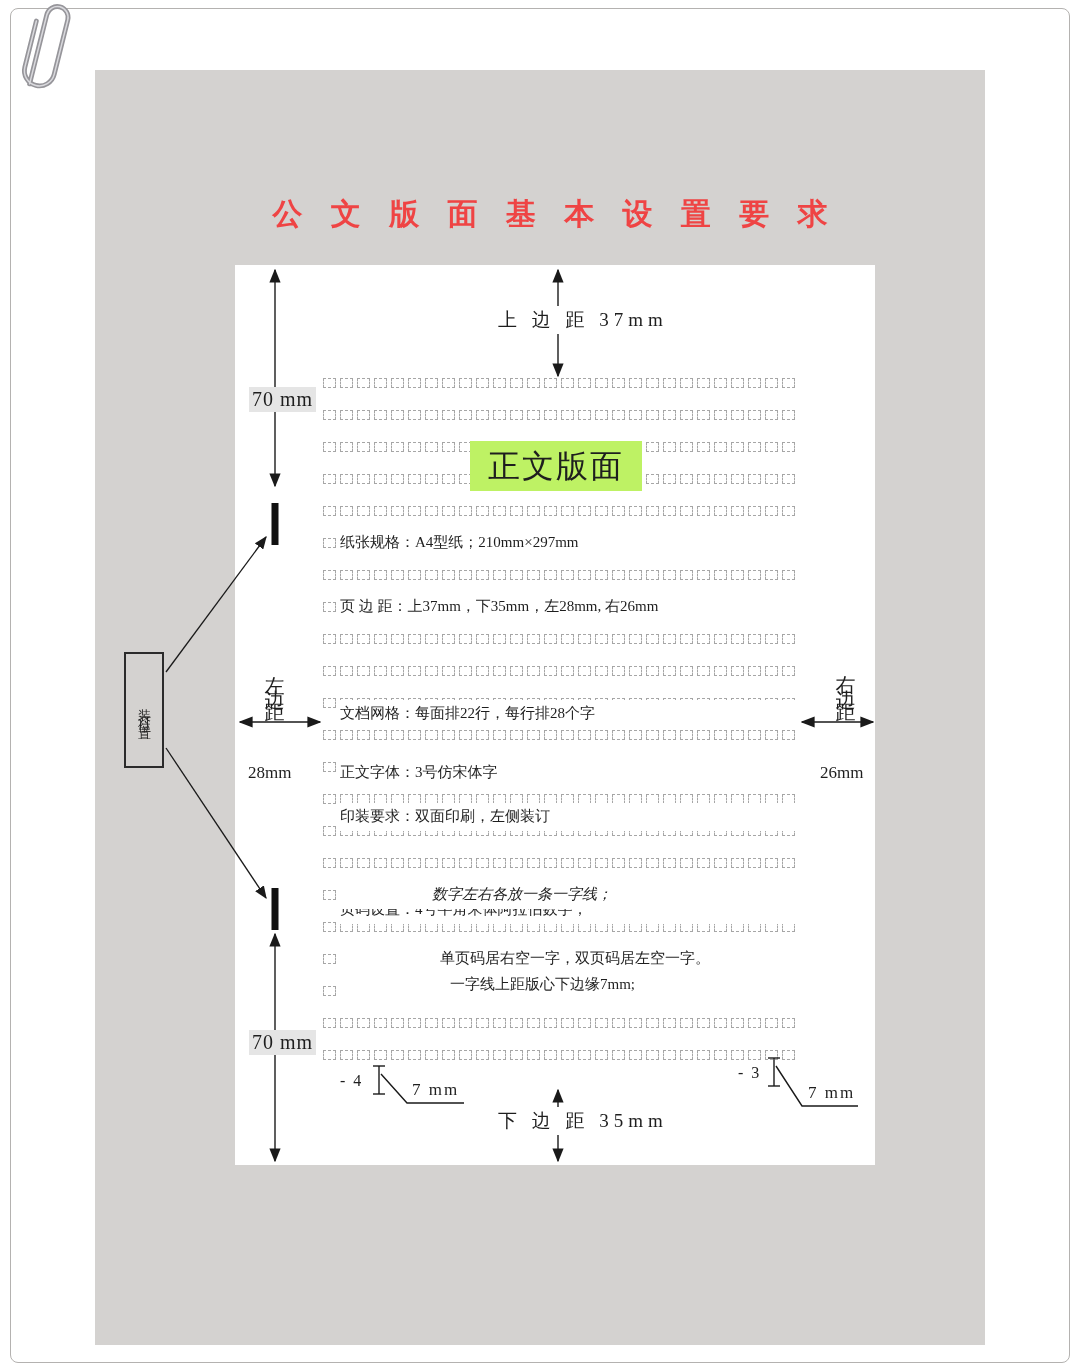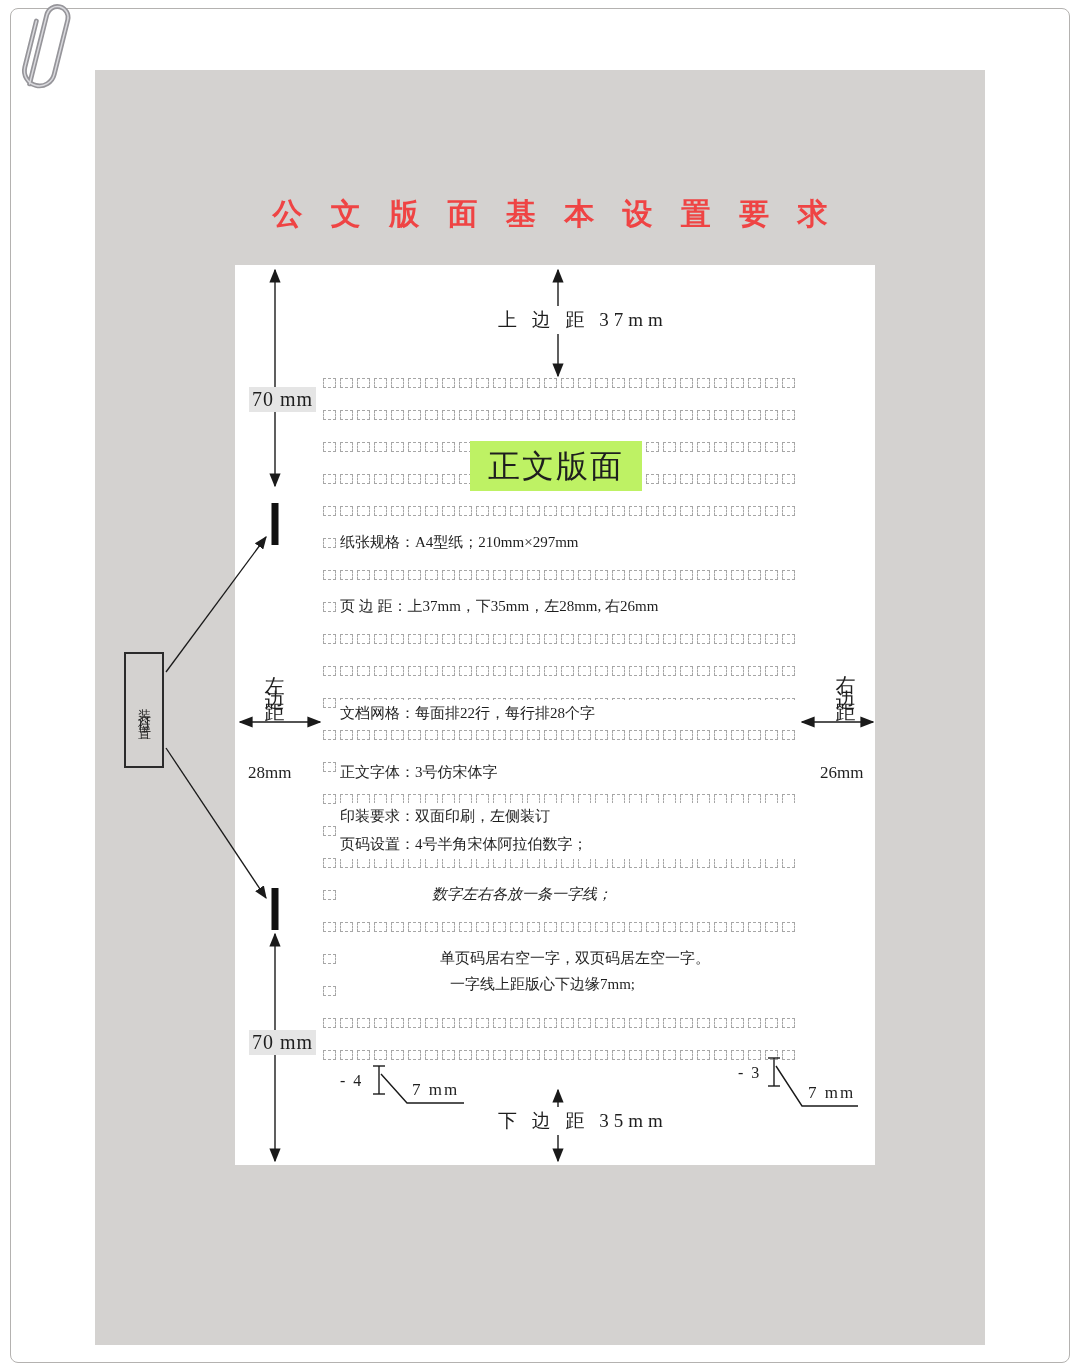--- a/index.html
+++ b/index.html
@@ -800,21 +800,21 @@
   <span>装订位置</span>
 </div>
 
 <div class="body-title">正文版面</div>
 
 <div class="body-line" style="top:529px;">纸张规格：A4型纸；210mm×297mm</div>
 <div class="body-line" style="top:593px;">页 边 距：上37mm，下35mm，左28mm, 右26mm</div>
 <div class="body-line" style="top:669px;margin-top:31px;">文档网格：每面排22行，每行排28个字</div>
 <div class="body-line" style="top:721px;margin-top:38px;">正文字体：3号仿宋体字</div>
 <div class="body-line" style="top:785px;margin-top:18px;">印装要求：双面印刷，左侧装订</div>
-<div class="body-line" style="top:815px;margin-top:16px;">页码设置：4号半角宋体阿拉伯数字；</div>
+<div class="body-line" style="top:880px;margin-top:16px;">页码设置：4号半角宋体阿拉伯数字；</div>
 <div class="body-line" style="top:881px; padding-left:92px;font-style:italic;">数字左右各放一条一字线；</div>
 <div class="body-line" style="top:946px; padding-left:110px;margin-top:25px;">一字线上距版心下边缘7mm;</div>
 <div class="body-line" style="top:945px; padding-left:100px;">单页码居右空一字，双页码居左空一字。</div>
 
 <div class="pn" style="left:340px; top:1072px;">- 4</div>
 <div class="pn" style="left:738px; top:1064px;">- 3</div>
 <div class="callout" style="left:412px; top:1080px;">7 mm</div>
 <div class="callout" style="left:808px; top:1083px;">7 mm</div>
 
 </body></html>

